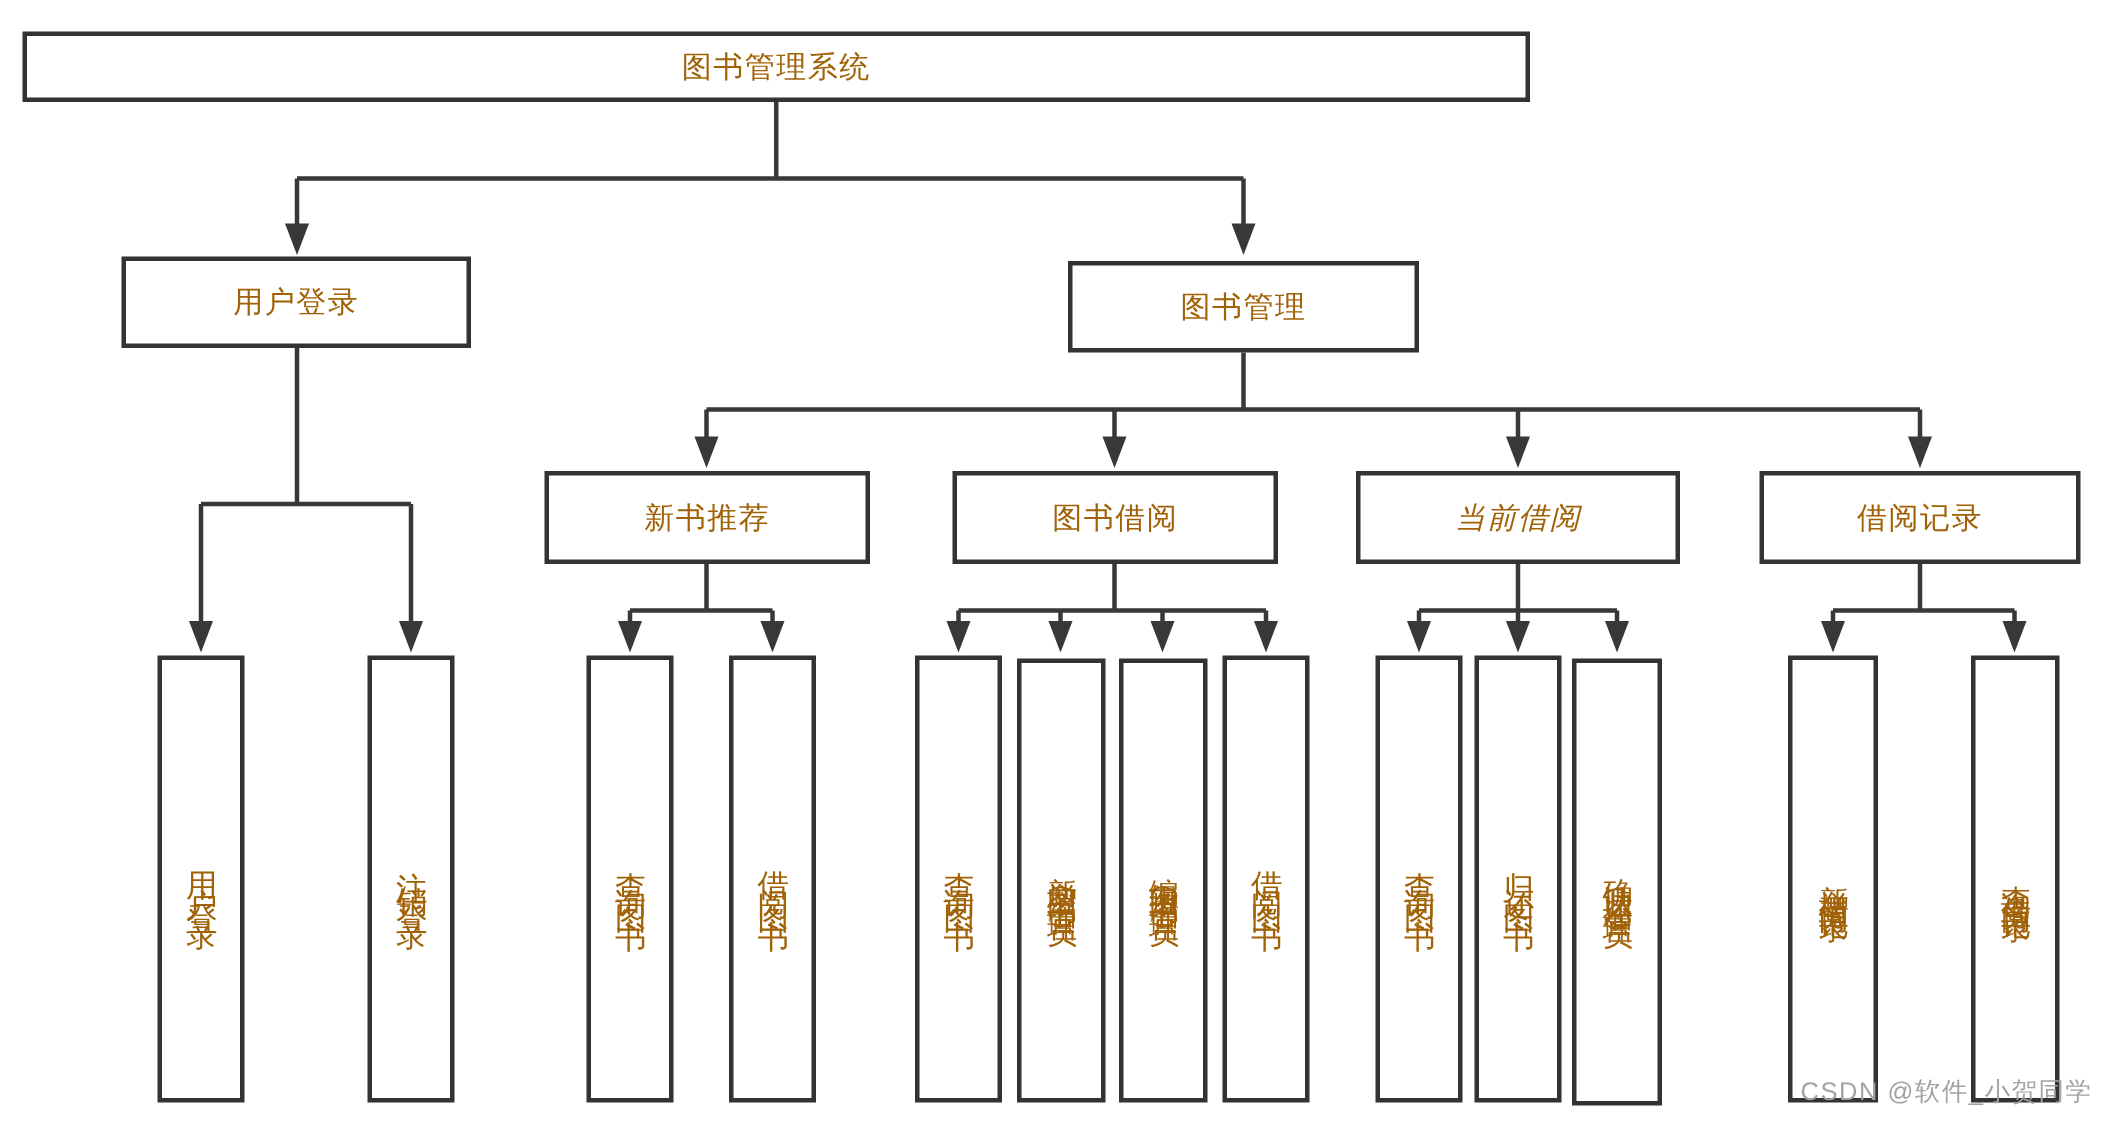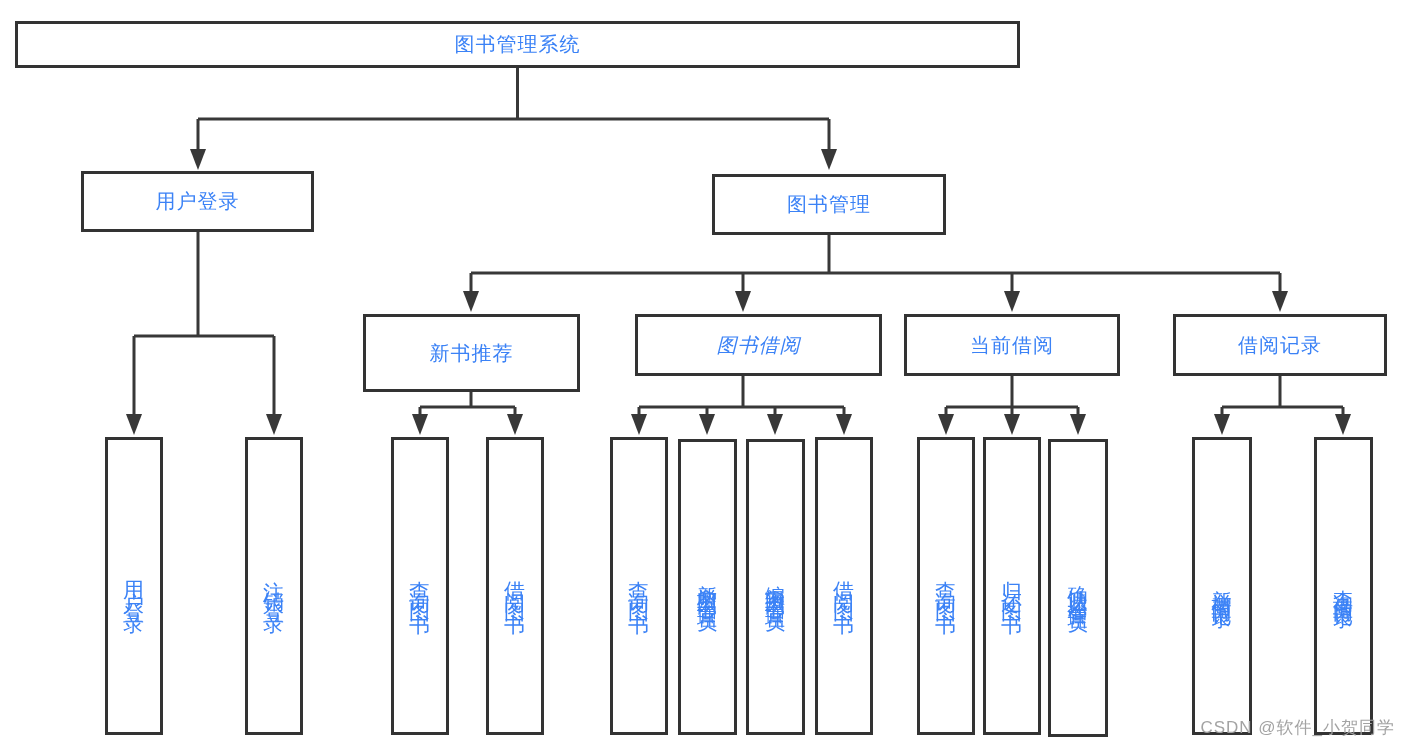--- a/index.html
+++ b/index.html
@@ -18,21 +18,21 @@
     position: absolute; left: 0; top: 0;
   }
   .box {
     position: absolute;
     background: #ffffff;
     border: 3px solid #333333;
     box-sizing: border-box;
     display: flex;
     align-items: center;
     justify-content: center;
-    color: #3b82f6;
+    color: #a16207;
   }
   .hlabel {
     font-size: 20px;
     letter-spacing: 1px;
     white-space: nowrap;
   }
   .v .vlabel {
     writing-mode: vertical-rl;
     text-orientation: mixed;
     font-size: 21px;
@@ -41,23 +41,23 @@
     white-space: nowrap;
   }
   .v.long .vlabel {
     font-size: 20px;
     letter-spacing: 4px;
   }
   
   #b-root   { left: 15px;  top: 21px;  width: 1005px; height: 47px; }
   #b-login  { left: 81px;  top: 171px; width: 233px;  height: 61px; }
   #b-mgmt   { left: 712px; top: 174px; width: 234px;  height: 61px; }
-  #b-rec     { left: 363px;  top: 314px; width: 217px; height: 78px; }
-  #b-borrow  { left: 635px;  top: 314px; width: 247px; height: 62px; font-style: italic; }
-  #b-current { left: 904px;  top: 314px; width: 216px; height: 62px; }
+  #b-rec     { left: 363px;  top: 314px; width: 217px; height: 62px; }
+  #b-borrow  { left: 635px;  top: 314px; width: 217px; height: 62px; }
+  #b-current { left: 904px;  top: 314px; width: 216px; height: 62px; font-style: italic; }
   #b-record  { left: 1173px; top: 314px; width: 214px; height: 62px; }
   #b-leaf-login  { left: 105px;  top: 437px; width: 58px; height: 298px; }
   #b-leaf-logout { left: 245px;  top: 437px; width: 58px; height: 298px; }
   #b-leaf-nbq    { left: 391px;  top: 437px; width: 58px; height: 298px; }
   #b-leaf-nbb    { left: 486px;  top: 437px; width: 58px; height: 298px; }
   #b-leaf-bbq    { left: 610px;  top: 437px; width: 58px; height: 298px; }
   #b-leaf-bba    { left: 678px;  top: 439px; width: 59px; height: 296px; }
   #b-leaf-bbe    { left: 746px;  top: 439px; width: 59px; height: 296px; }
   #b-leaf-bbb    { left: 815px;  top: 437px; width: 58px; height: 298px; }
   #b-leaf-cbq    { left: 917px;  top: 437px; width: 58px; height: 298px; }

